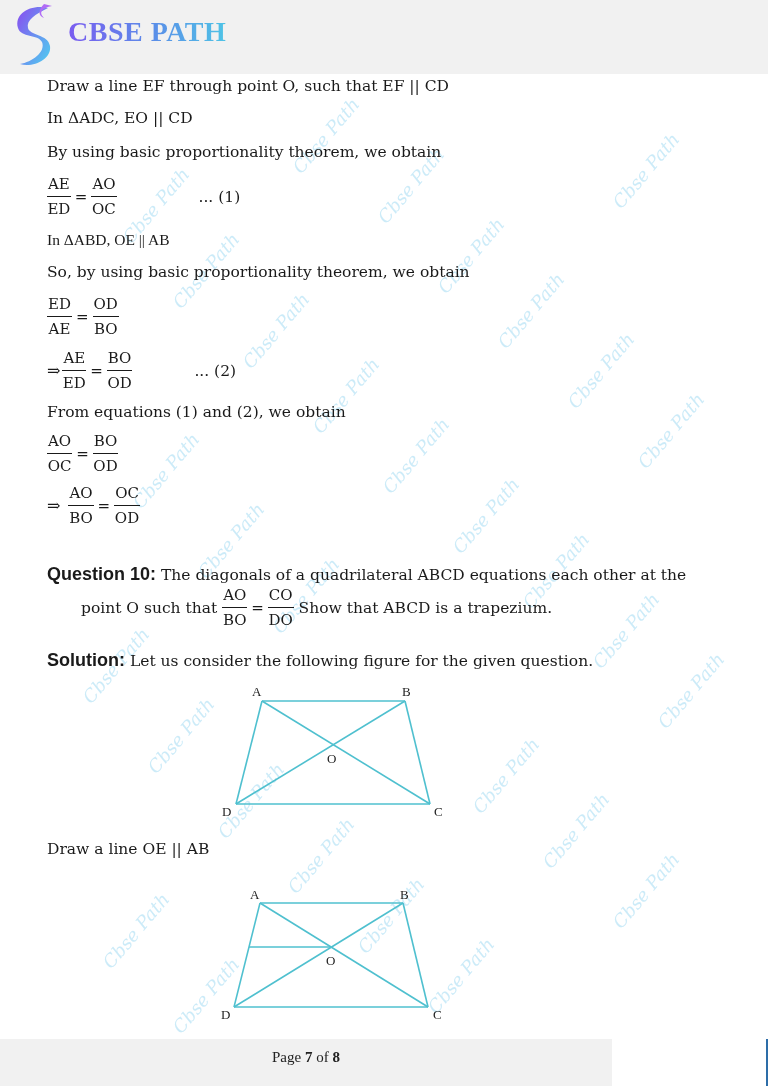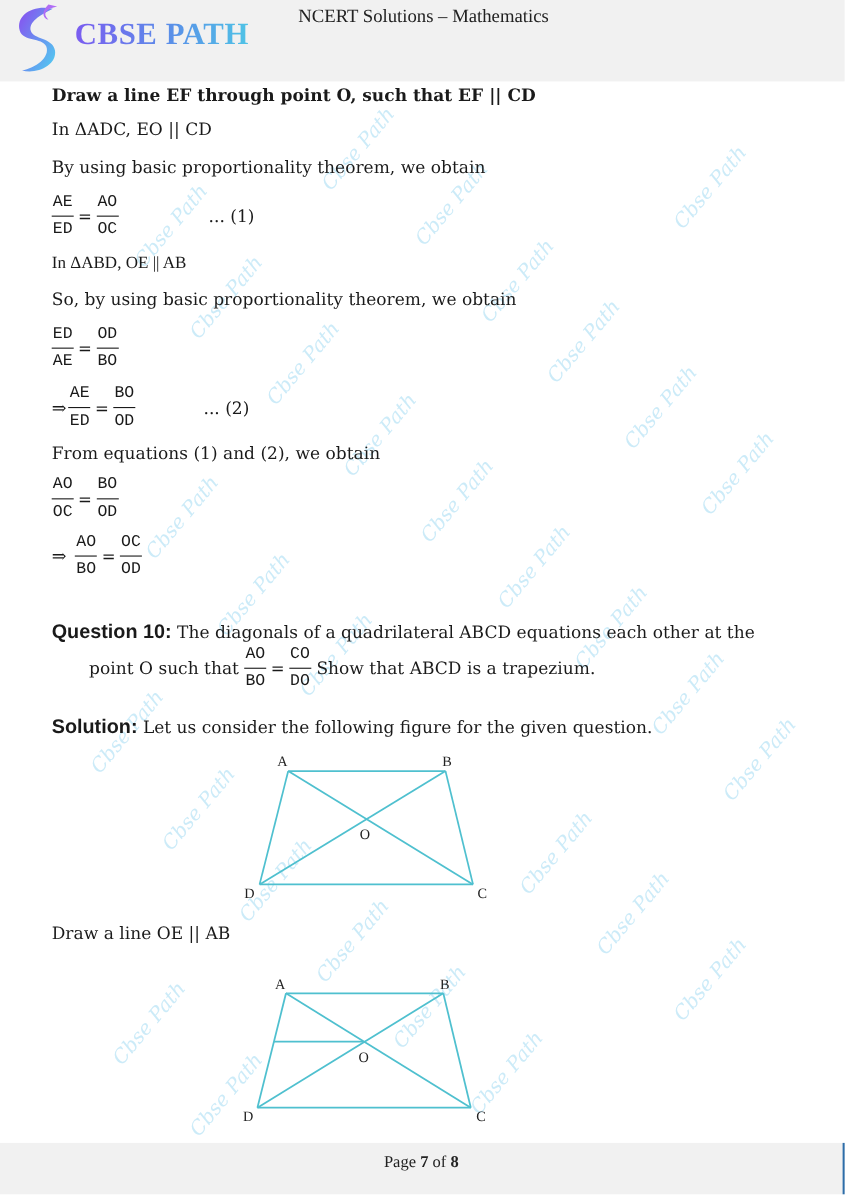--- a/index.html
+++ b/index.html
@@ -20,32 +20,32 @@
     background: linear-gradient(90deg, #7a5cf0 0%, #5a8fe8 55%, #4fc3e6 100%);
     -webkit-background-clip: text; background-clip: text; color: transparent;
   }
   .header-lines {
     position: absolute; left: 240px; top: 3px; width: 290px; text-align: center;
     font-family: "Liberation Serif", serif; font-size: 17px; line-height: 24.5px; color: #222;
   }
   .line { position: absolute; left: 47px; font-size: 15.5px; white-space: nowrap; }
   .frac {
     display: inline-flex; flex-direction: column; align-items: center;
-    vertical-align: middle; font-size: 15px; line-height: 20px; font-family: Liberation Mono, monospace;
+    vertical-align: middle; font-size: 15px; line-height: 20px;
   }
   .frac .num { padding: 0 1px 2px 1px; border-bottom: 1px solid #1a1a1a; }
   .frac .den { padding-top: 2px; }
   .eq { display: inline-block; vertical-align: middle; margin: 0 4px; font-size: 15px; }
   .arrow { display: inline-block; vertical-align: middle; font-size: 16px; margin-right: 2px; }
   .tag { display: inline-block; vertical-align: middle; font-size: 15.5px; }
   .bold { font-weight: bold; font-family: "Liberation Sans", sans-serif; font-size: 18px; }
   .figure { position: absolute; }
   .fig-label { font-family: "Liberation Serif", serif; font-size: 13px; fill: #222; }
   .footer {
-    position: absolute; left: 0; top: 1039px; width: 766px; height: 47px;
+    position: absolute; left: 0; top: 1039px; width: 612px; height: 47px;
     background: #f1f1f1; text-align: center;
     font-family: "Liberation Serif", serif; font-size: 15px; line-height: 36px; color: #222;
   }
   .footer-edge { position: absolute; right: 0; top: 1039px; width: 2px; height: 47px; background: #2d6da8; }
   .wm {
     position: absolute; font-family: "DejaVu Serif", serif; font-style: italic;
     color: #8fd3f0; opacity: 0.45; font-size: 18px; transform: rotate(-50deg);
     pointer-events: none; white-space: nowrap;
   }
 </style>
@@ -59,21 +59,20 @@
         <stop offset="0" stop-color="#8a4cf0"></stop>
         <stop offset="0.5" stop-color="#6a8ff0"></stop>
         <stop offset="1" stop-color="#4fd0f0"></stop>
       </linearGradient>
     </defs>
     <path d="M40 6 C22 2 6 12 10 26 C13 36 30 32 34 40 C38 50 24 60 12 62 C24 66 44 58 42 44 C40 32 22 34 20 26 C18 18 28 12 40 6 Z" fill="url(#lg)"></path>
     <path d="M36 2 C30 8 30 14 36 16 C30 10 34 6 44 4 Z" fill="#b06cf5"></path>
   </svg>
   <div class="logo-text">CBSE PATH</div>
   <div class="header-lines">
-    <div>NCERT Solutions – Mathematics</div>
   </div>
 </div>
 
 <div class="wm" style="left:280px;top:125px;">Cbse Path</div>
 <div class="wm" style="left:600px;top:160px;">Cbse Path</div>
 <div class="wm" style="left:110px;top:195px;">Cbse Path</div>
 <div class="wm" style="left:365px;top:175px;">Cbse Path</div>
 <div class="wm" style="left:160px;top:260px;">Cbse Path</div>
 <div class="wm" style="left:425px;top:245px;">Cbse Path</div>
 <div class="wm" style="left:485px;top:300px;">Cbse Path</div>
@@ -94,21 +93,21 @@
 <div class="wm" style="left:460px;top:765px;">Cbse Path</div>
 <div class="wm" style="left:205px;top:790px;">Cbse Path</div>
 <div class="wm" style="left:530px;top:820px;">Cbse Path</div>
 <div class="wm" style="left:275px;top:845px;">Cbse Path</div>
 <div class="wm" style="left:600px;top:880px;">Cbse Path</div>
 <div class="wm" style="left:90px;top:920px;">Cbse Path</div>
 <div class="wm" style="left:345px;top:905px;">Cbse Path</div>
 <div class="wm" style="left:415px;top:965px;">Cbse Path</div>
 <div class="wm" style="left:160px;top:985px;">Cbse Path</div>
 
-<div class="line" style="top:77px;font-weight:bold;">Draw a line EF through point O, such that  EF || CD</div>
+<div class="line" style="top:77px;">Draw a line EF through point O, such that  EF || CD</div>
 <div class="line" style="top:109px;">In ΔADC, EO || CD</div>
 <div class="line" style="top:143px;">By using basic proportionality theorem, we obtain</div>
 
 <div class="line" style="top:174px;">
   <span class="frac">
       <span class="num">AE</span>
       <span class="den">ED</span>
     </span><span class="eq">=</span><span class="frac">
       <span class="num">AO</span>
       <span class="den">OC</span>

